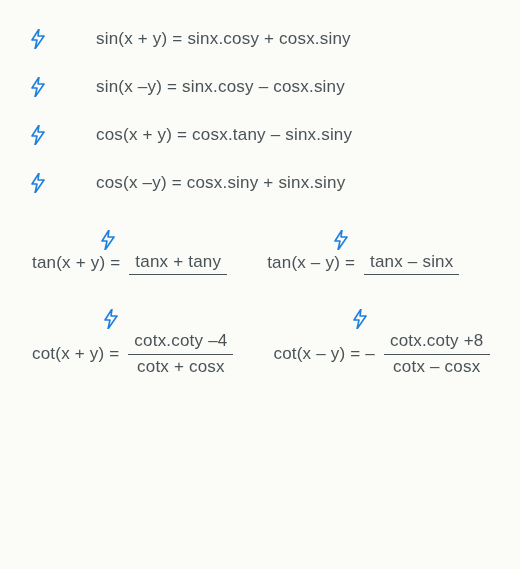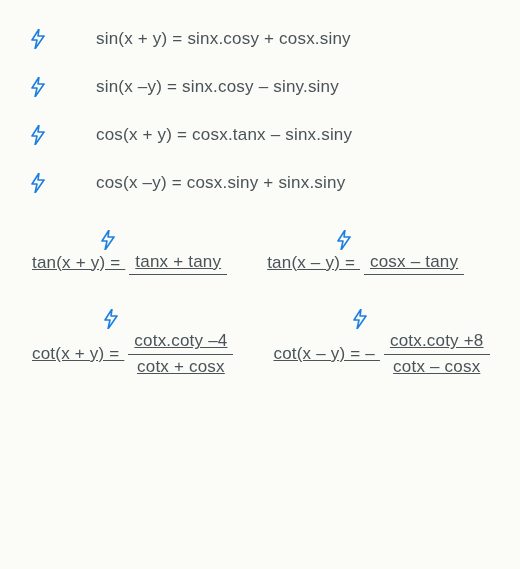--- a/index.html
+++ b/index.html
@@ -14,21 +14,21 @@
   .list {
     padding: 18px 0 22px 0;
   }
   .row {
     display: flex;
     align-items: center;
     padding: 0 0 0 28px;
     min-height: 42px;
   }
   .row.simple { margin-bottom: 6px; }
-  .row.frac   { margin-top: 20px; margin-bottom: 14px; text-decoration: underline; }
+  .row.frac   { margin-top: 20px; margin-bottom: 14px; }
   .bullet {
     width: 20px;
     flex: 0 0 auto;
     display: flex;
     align-items: center;
     justify-content: center;
     margin-right: 48px;
   }
   .bullet svg { display: block; }
   .formula {
@@ -69,30 +69,30 @@
       <div class="formula">
         <span class="txt">sin(x + y) = sinx.cosy + cosx.siny</span>
       </div>
     </div><div class="row simple">
       <span class="bullet">
         <svg width="16" height="20" viewBox="0 0 16 20">
           <path d="M9 0 L2 11 L7 11 L5 20 L14 7 L8 7 Z" fill="none" stroke="#1c7fe0" stroke-width="1.6" stroke-linejoin="round"></path>
         </svg>
       </span>
       <div class="formula">
-        <span class="txt">sin(x –y) = sinx.cosy – siny.siny</span>
+        <span class="txt">sin(x –y) = sinx.cosy – cosx.siny</span>
       </div>
     </div><div class="row simple">
       <span class="bullet">
         <svg width="16" height="20" viewBox="0 0 16 20">
           <path d="M9 0 L2 11 L7 11 L5 20 L14 7 L8 7 Z" fill="none" stroke="#1c7fe0" stroke-width="1.6" stroke-linejoin="round"></path>
         </svg>
       </span>
       <div class="formula">
-        <span class="txt">cos(x + y) = cosx.tanx – sinx.siny</span>
+        <span class="txt">cos(x + y) = cosx.tany – sinx.siny</span>
       </div>
     </div><div class="row simple">
       <span class="bullet">
         <svg width="16" height="20" viewBox="0 0 16 20">
           <path d="M9 0 L2 11 L7 11 L5 20 L14 7 L8 7 Z" fill="none" stroke="#1c7fe0" stroke-width="1.6" stroke-linejoin="round"></path>
         </svg>
       </span>
       <div class="formula">
         <span class="txt">cos(x –y) = cosx.siny + sinx.siny</span>
       </div>
@@ -111,21 +111,21 @@
       </div>
     </div><div class="row frac">
       <span class="bullet">
         <svg width="16" height="20" viewBox="0 0 16 20">
           <path d="M9 0 L2 11 L7 11 L5 20 L14 7 L8 7 Z" fill="none" stroke="#1c7fe0" stroke-width="1.6" stroke-linejoin="round"></path>
         </svg>
       </span>
       <div class="formula">
         <span class="txt">tan(x – y) = </span>
         <span class="frac">
-          <span class="num">cosx – tany</span>
+          <span class="num">tanx – sinx</span>
           <span class="bar"></span>
         </span>
       </div>
     </div><div class="row frac">
       <span class="bullet">
         <svg width="16" height="20" viewBox="0 0 16 20">
           <path d="M9 0 L2 11 L7 11 L5 20 L14 7 L8 7 Z" fill="none" stroke="#1c7fe0" stroke-width="1.6" stroke-linejoin="round"></path>
         </svg>
       </span>
       <div class="formula">

